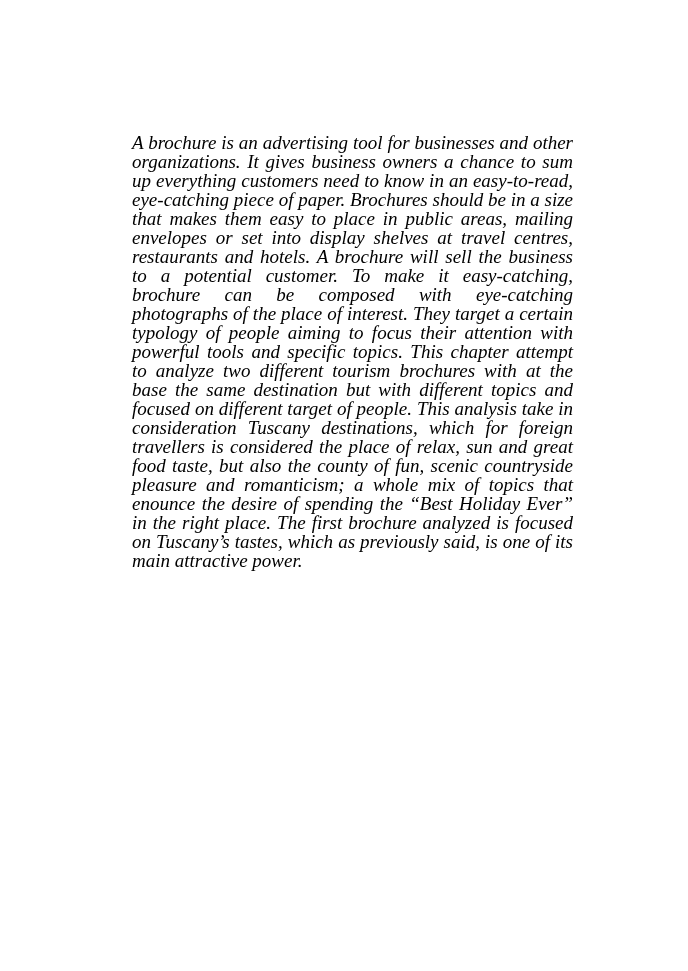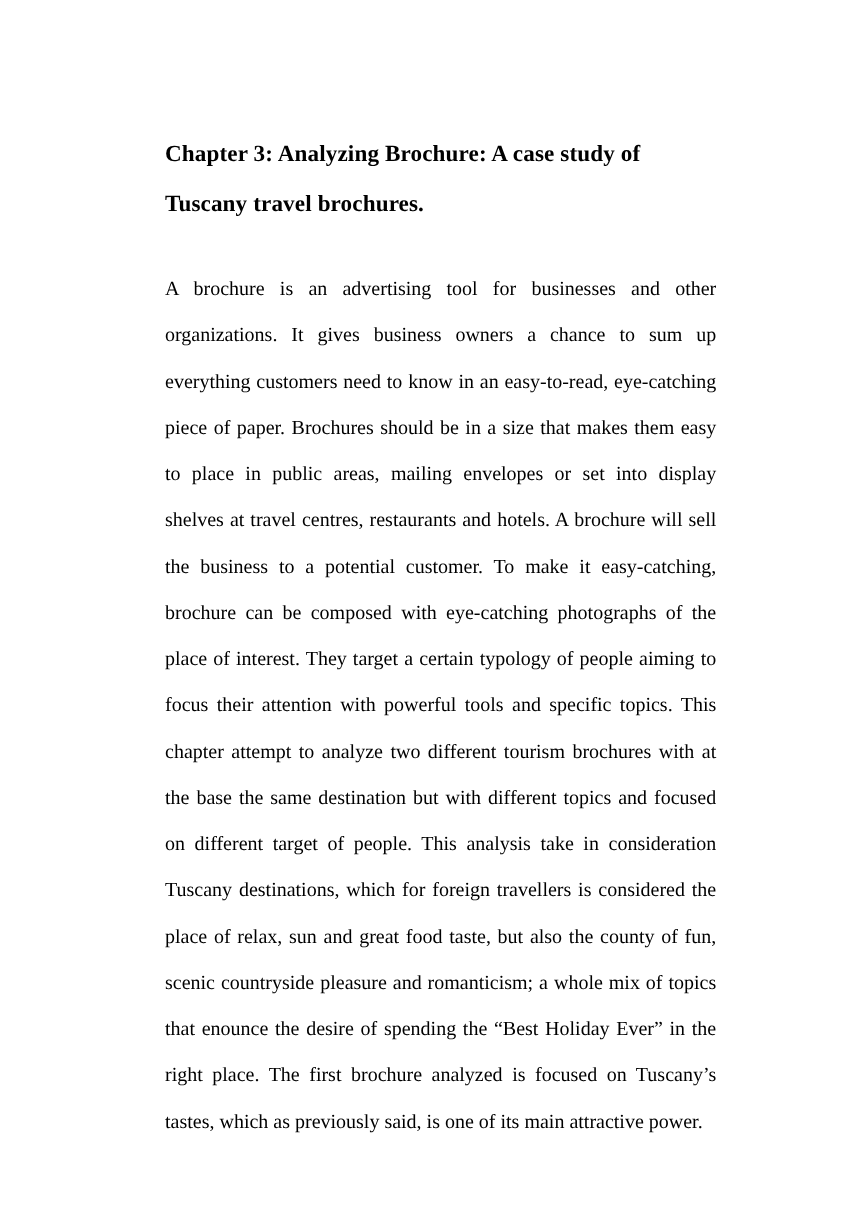--- a/index.html
+++ b/index.html
@@ -27,48 +27,48 @@
   }
   .chapter-heading {
     font-size: 18.5px;
     font-weight: bold;
     line-height: 40px;
     margin: 0;
     text-align: left;
     letter-spacing: 0.1px;
   }
   .body-paragraph {
-    font-size: 16px;
-    line-height: 37px;
+    font-size: 19px;
+    line-height: 19px;
     text-align: justify;
     text-justify: inter-word;
     margin: 0;
     padding: 0;
     hyphens: none;
+    font-style: italic;
   }
   .para-spacer {
     height: 29px;
   }
   .page-number {
     position: absolute;
     left: 132px;
     top: 884px;
     width: 441px;
     text-align: right;
     font-size: 15.6px;
     line-height: 20px;
   }
 </style>
 </head>
 <body>
 
 <div class="page">
 
   <div class="content">
-    <h1 class="chapter-heading">Chapter 3: Analyzing Brochure: A case study of Tuscany travel brochures.</h1>
 
     <div class="para-spacer"></div>
 
     <p class="body-paragraph">A brochure is an advertising tool for businesses and other organizations. It gives business owners a chance to sum up everything customers need to know in an easy-to-read, eye-catching piece of paper. Brochures should be in a size that makes them easy to place in public areas, mailing envelopes or set into display shelves at travel centres, restaurants and hotels. A brochure will sell the business to a potential customer. To make it easy-catching, brochure can be composed with eye-catching photographs of the place of interest. They target a certain typology of people aiming to focus their attention with powerful tools and specific topics. This chapter attempt to analyze two different tourism brochures with at the base the same destination but with different topics and focused on different target of people. This analysis take in consideration Tuscany destinations, which for foreign travellers is considered the place of relax, sun and great food taste, but also the county of fun, scenic countryside pleasure and romanticism; a whole mix of topics that enounce the desire of spending the “Best Holiday Ever” in the right place. The first brochure analyzed is focused on Tuscany’s tastes, which as previously said, is one of its main attractive power.</p>
   </div>
 
 
 </div>
 
 </body></html>

